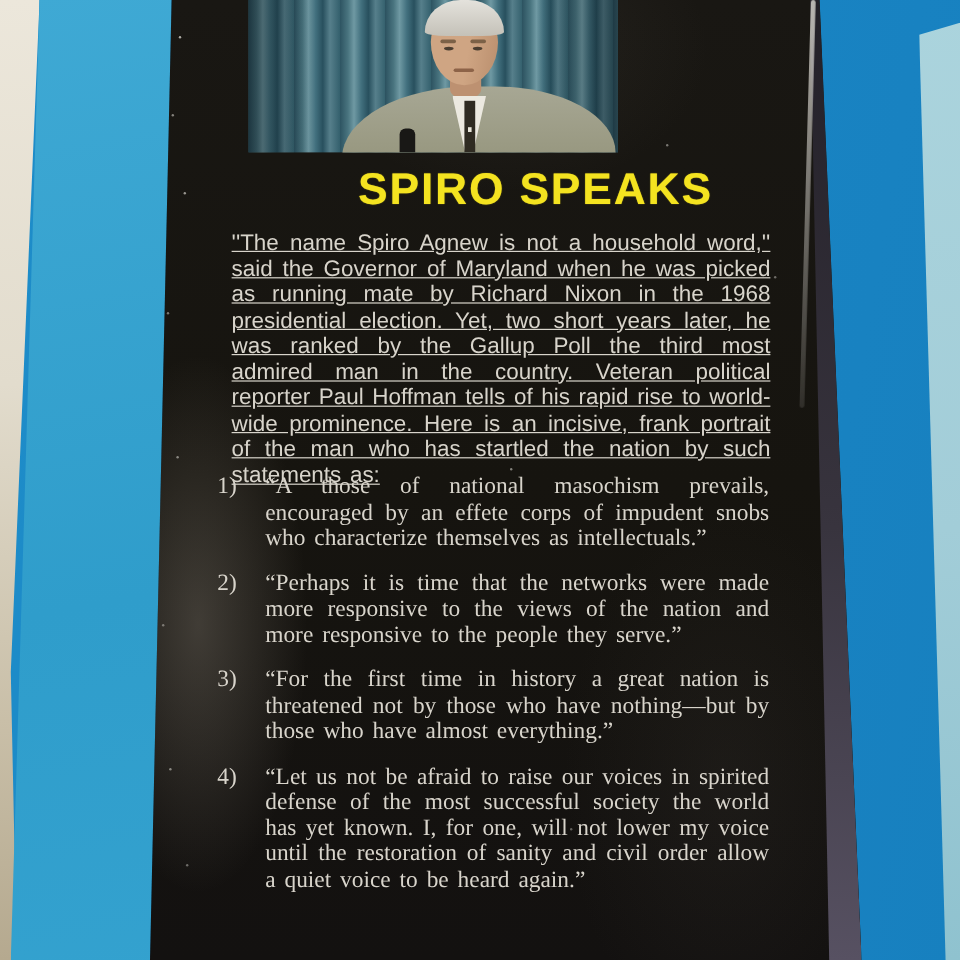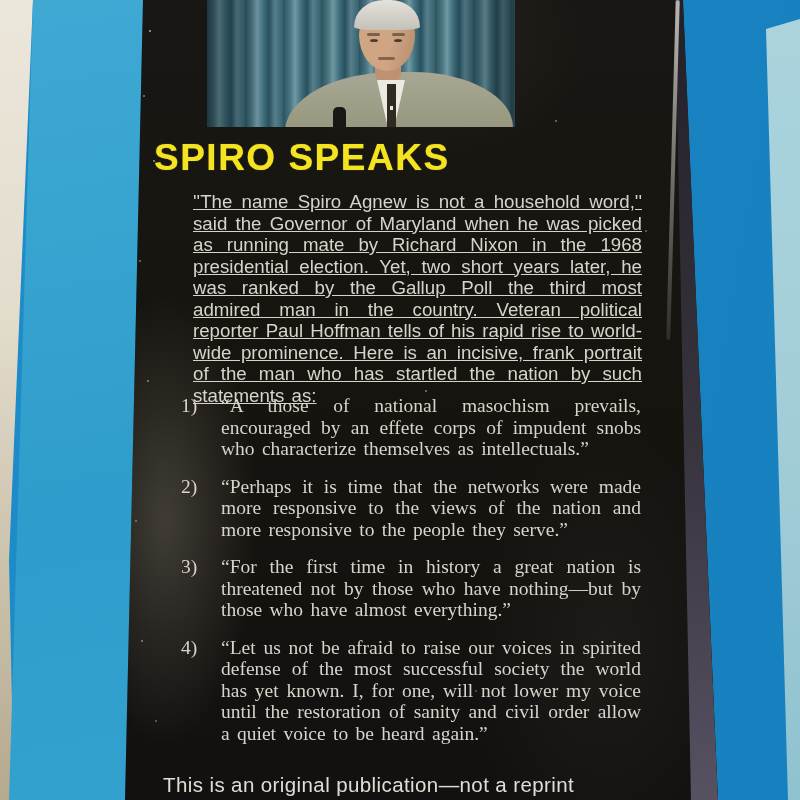--- a/index.html
+++ b/index.html
@@ -108,21 +108,21 @@
   .eye { position: absolute; width: 8px; height: 3px; background: #4a3d30; z-index: 5; border-radius: 50%; }
   .eye.left { left: 163px; top: 39px; } .eye.right { left: 187px; top: 39px; }
   .mouth { position: absolute; left: 171px; top: 57px; width: 17px; height: 3px; background: #8d6348; z-index: 5; border-radius: 2px; }
   .mic {
     position: absolute; left: 126px; top: 107px; width: 13px; height: 20px;
     background: #191816; border-radius: 5px 5px 0 0; z-index: 6;
   }
   
   .title {
     position: absolute; left: 29px; top: 137px; width: 440px;
-    text-align: left;
+    text-align: right;
     font-size: 37px; font-weight: 700; letter-spacing: 1.5px;
     color: #f4e320;
     text-shadow: 0 0 1px rgba(244,227,32,0.6);
   }
   .intro {
     position: absolute; left: 68px; top: 191px; width: 449px;
     font-size: 18.7px; line-height: 21.5px;
     text-align: justify; text-align-last: left;
     color: #d8d4cb; word-spacing: 2px; text-decoration: underline;
   }
@@ -188,19 +188,18 @@
           <span class="quote-num">3)</span>
           <span class="quote-text">“For the first time in history a great nation is threatened not by those who have nothing—but by those who have almost everything.”</span>
         </div>
 
         <div class="quote-row">
           <span class="quote-num">4)</span>
           <span class="quote-text">“Let us not be afraid to raise our voices in spirited defense of the most successful society the world has yet known. I, for one, will not lower my voice until the restoration of sanity and civil order allow a quiet voice to be heard again.”</span>
         </div>
       </div>
 
-    <p class="footer-line">This is an original publication—not a reprint</p>
 
     <div class="page-edge"></div>
     <div class="crackle"></div>
     <div class="speckles"></div>
   </div>
 </div>
 
 </body></html>

